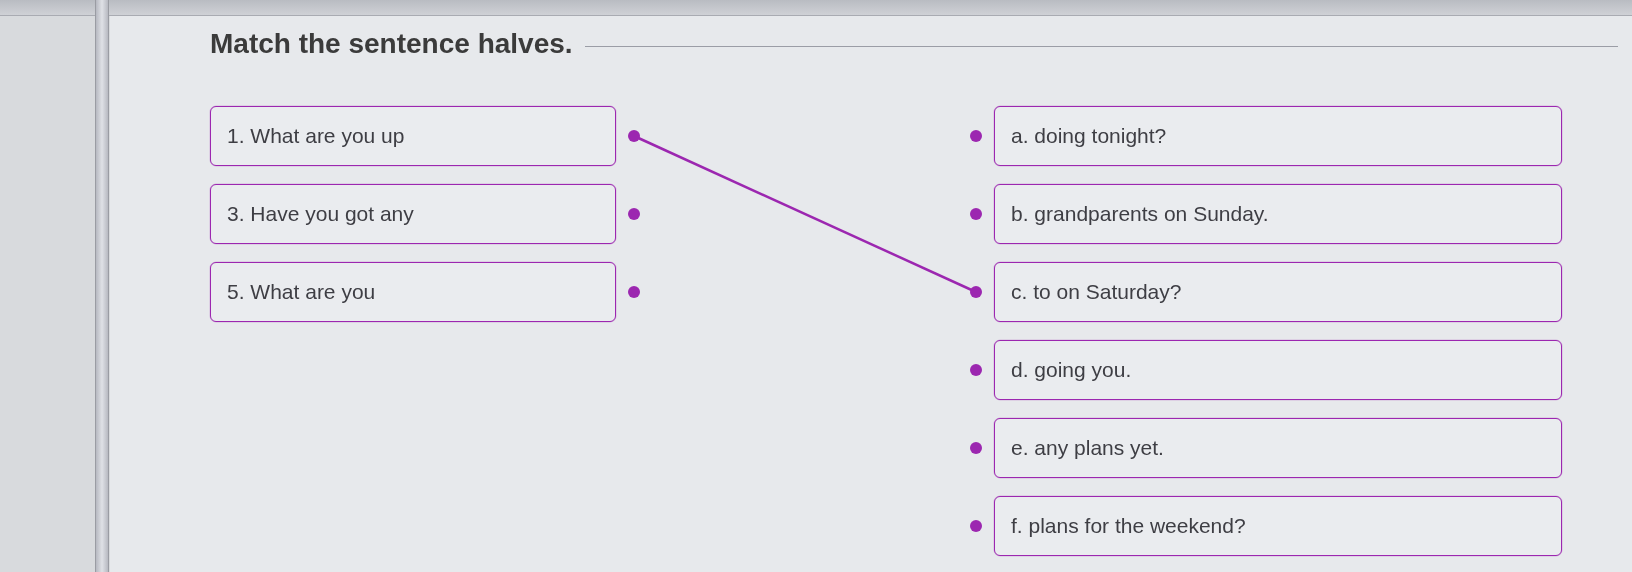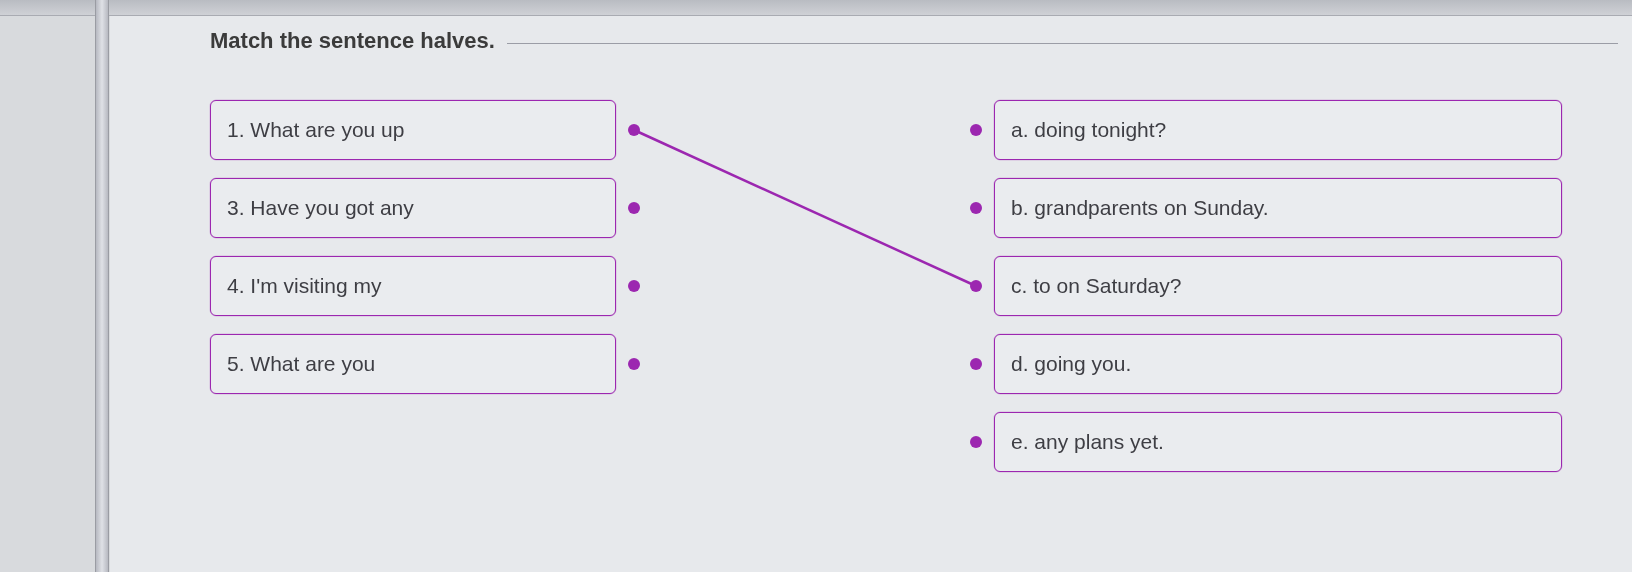--- a/index.html
+++ b/index.html
@@ -43,21 +43,21 @@
     bottom: 0;
   }
   .instruction-row {
     display: flex;
     align-items: center;
     gap: 12px;
   }
   .instruction {
     font-weight: 700;
     color: #3b3b3b;
-    font-size: 22px;
+    font-size: 28px;
     white-space: nowrap;
   }
   .rule {
     flex: 1;
     height: 1px;
     background: #9b9da6;
     margin-top: 4px;
   }
   .columns {
     position: relative;
@@ -134,26 +134,20 @@
           <div class="dot"></div>
         </div>
         <div class="item-row">
           <div class="box">
               <span>3. Have you got any</span>
             </div>
           <div class="dot"></div>
         </div>
         <div class="item-row">
           <div class="box">
-              <span>4. I'm visiting my</span>
-            </div>
-          <div class="dot"></div>
-        </div>
-        <div class="item-row">
-          <div class="box">
               <span>5. What are you</span>
             </div>
           <div class="dot"></div>
         </div>
       </div>
 
       <div class="col right" id="col-right">
         <div class="item-row right">
           <div class="dot"></div>
           <div class="box">
@@ -177,17 +171,23 @@
           <div class="box">
               <span>d. going you.</span>
             </div>
         </div>
         <div class="item-row right">
           <div class="dot"></div>
           <div class="box">
               <span>e. any plans yet.</span>
             </div>
         </div>
+        <div class="item-row right">
+          <div class="dot"></div>
+          <div class="box">
+              <span>f. plans for the weekend?</span>
+            </div>
+        </div>
       </div>
 
     </div>
   </div>
 </div>
 
 </body></html>

